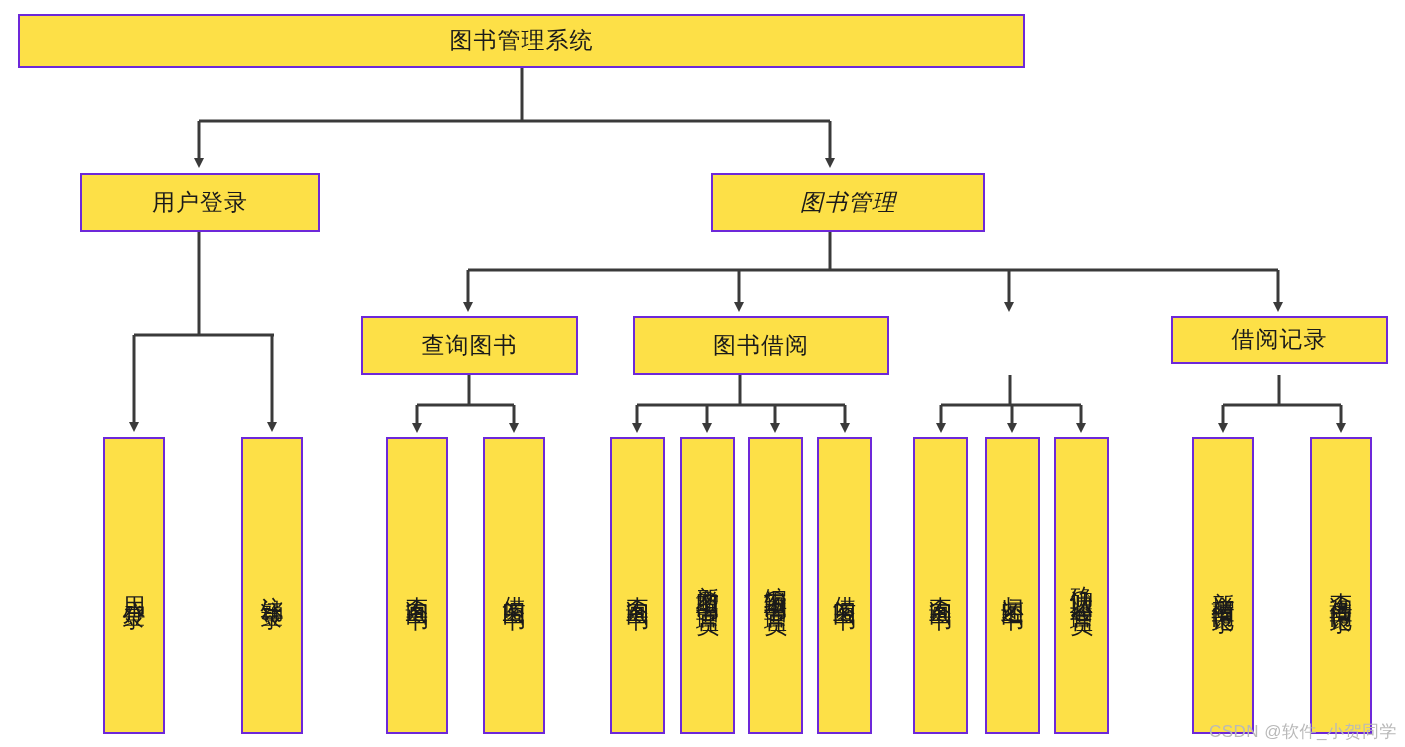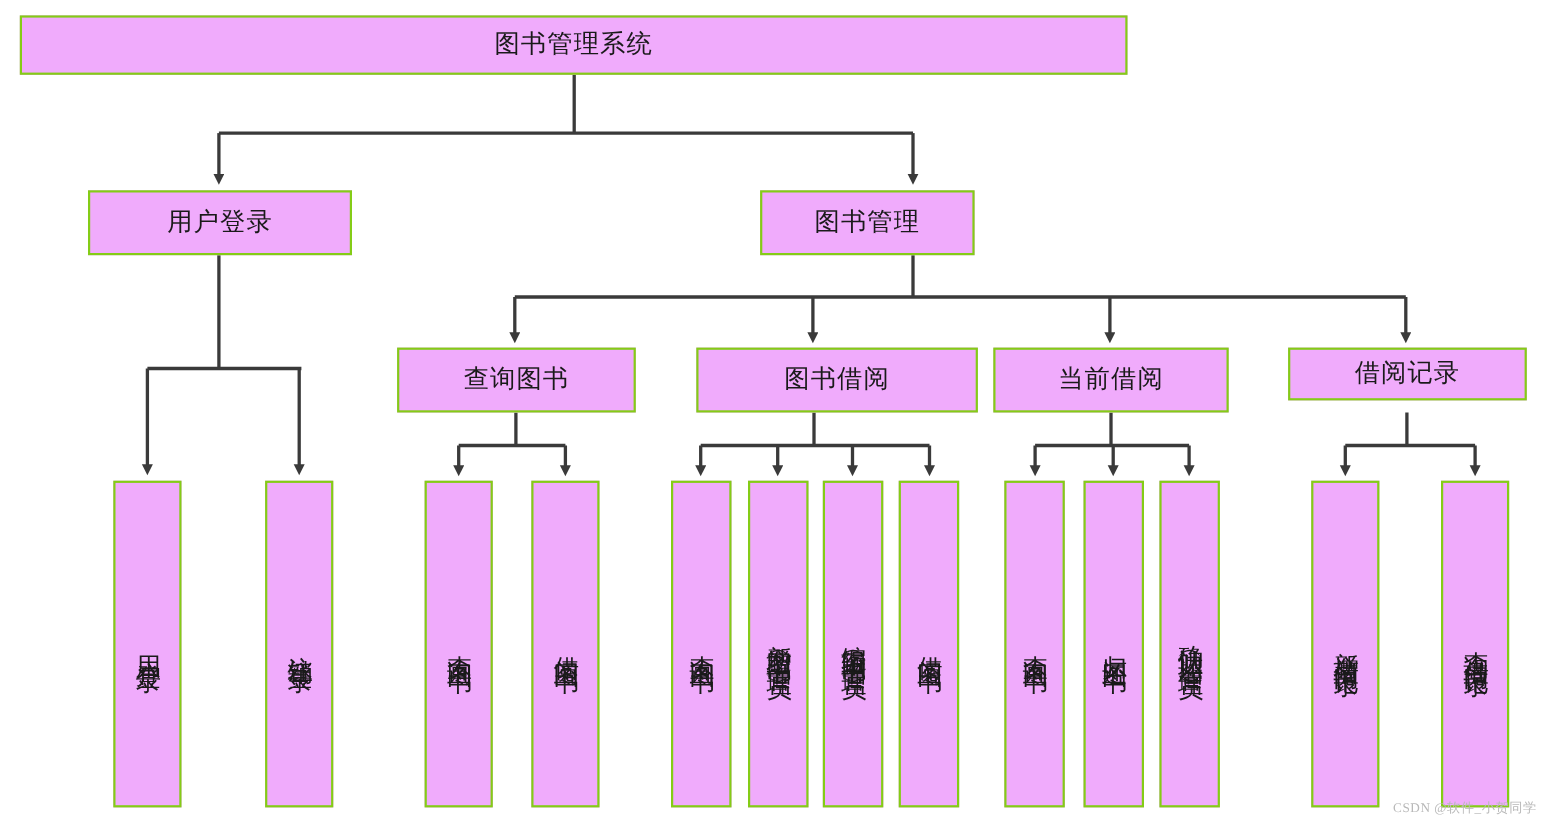--- a/index.html
+++ b/index.html
@@ -22,22 +22,22 @@
     position: absolute;
     left: 0;
     top: 0;
     width: 1405px;
     height: 747px;
     pointer-events: none;
   }
   .node {
     position: absolute;
     box-sizing: border-box;
-    background: #f0abfc;
-    border: 2px solid #84cc16;
+    background: #fde047;
+    border: 2px solid #6d28d9;
     display: flex;
     align-items: center;
     justify-content: center;
     color: #1a1a1a;
   }
   .node.horiz {
     font-size: 23px;
     letter-spacing: 1px;
     line-height: 1.2;
   }
@@ -55,25 +55,25 @@
   .node.vert > .vlabel {
     writing-mode: vertical-rl;
     text-orientation: upright;
     white-space: nowrap;
     display: block;
   }
   .watermark {
     position: absolute;
     right: 8px;
     bottom: 4px;
-    font-size: 12px;
+    font-size: 17px;
     color: #b9b9b9;
     letter-spacing: 0.5px;
     white-space: nowrap;
-    font-family: Liberation Serif, serif;
+    font-family: Liberation Sans, sans-serif;
     text-align: right;
   }
 </style>
 </head>
 <body>
 
 <div id="canvas">
 
   <svg class="wires" viewBox="0 0 1405 747" xmlns="http://www.w3.org/2000/svg">
     <defs>
@@ -129,43 +129,40 @@
   </svg>
 
   <div class="node horiz" style="left:18px; top:14px; width:1007px; height:54px;">
     <span>图书管理系统</span>
   </div>
 
   <div class="node horiz" style="left:80px; top:173px; width:240px; height:59px;">
     <span>用户登录</span>
   </div>
 
-  <div class="node horiz" style="left:691px; top:173px; width:195px; height:59px;">
+  <div class="node horiz" style="left:711px; top:173px; width:274px; height:59px;font-style:italic;">
     <span>图书管理</span>
   </div>
 
   <div class="node vert" style="left:103px; top:437px; width:62px; height:297px;">
     <span class="vlabel">用户登录</span>
   </div>
 
   <div class="node vert" style="left:241px; top:437px; width:62px; height:297px;">
     <span class="vlabel">注销登录</span>
   </div>
 
   <div class="node horiz" style="left:361px; top:316px; width:217px; height:59px;">
     <span>查询图书</span>
   </div>
 
   <div class="node horiz" style="left:633px; top:316px; width:256px; height:59px;">
     <span>图书借阅</span>
   </div>
 
-  <div class="node horiz" style="left:903px; top:316px; width:214px; height:59px;">
-    <span>当前借阅</span>
-  </div>
 
   <div class="node horiz" style="left:1171px; top:316px; width:217px; height:48px;">
     <span>借阅记录</span>
   </div>
 
   <div class="node vert" style="left:386px; top:437px; width:62px; height:297px;">
     <span class="vlabel">查询图书</span>
   </div>
 
   <div class="node vert" style="left:483px; top:437px; width:62px; height:297px;">

